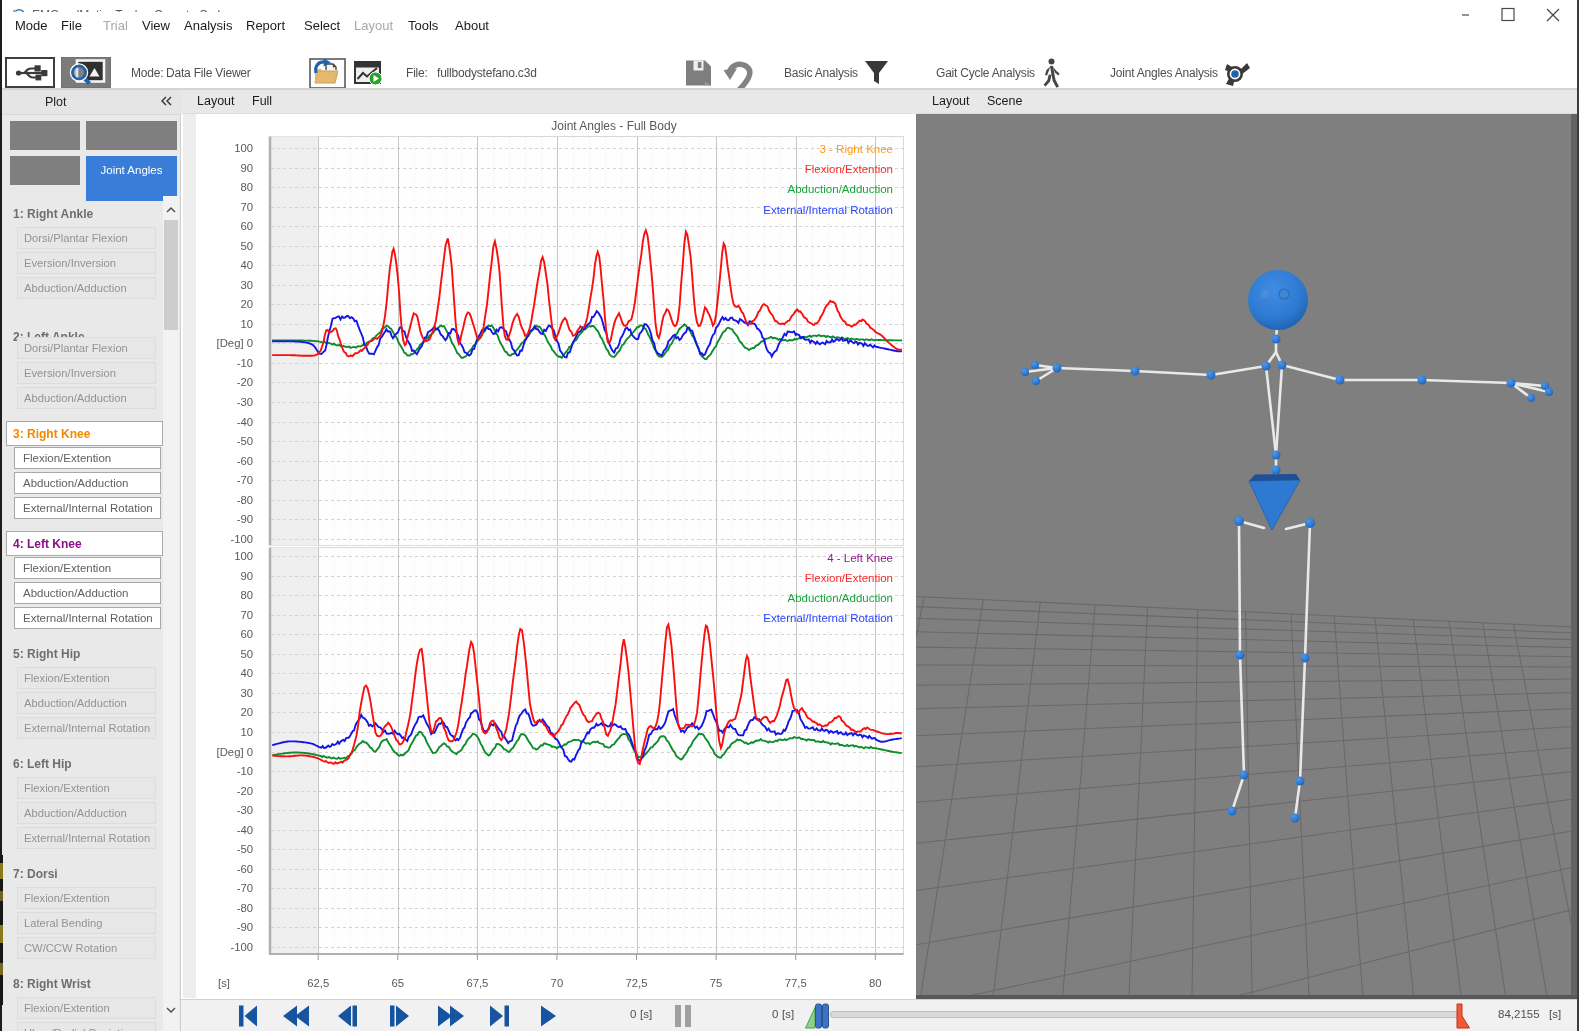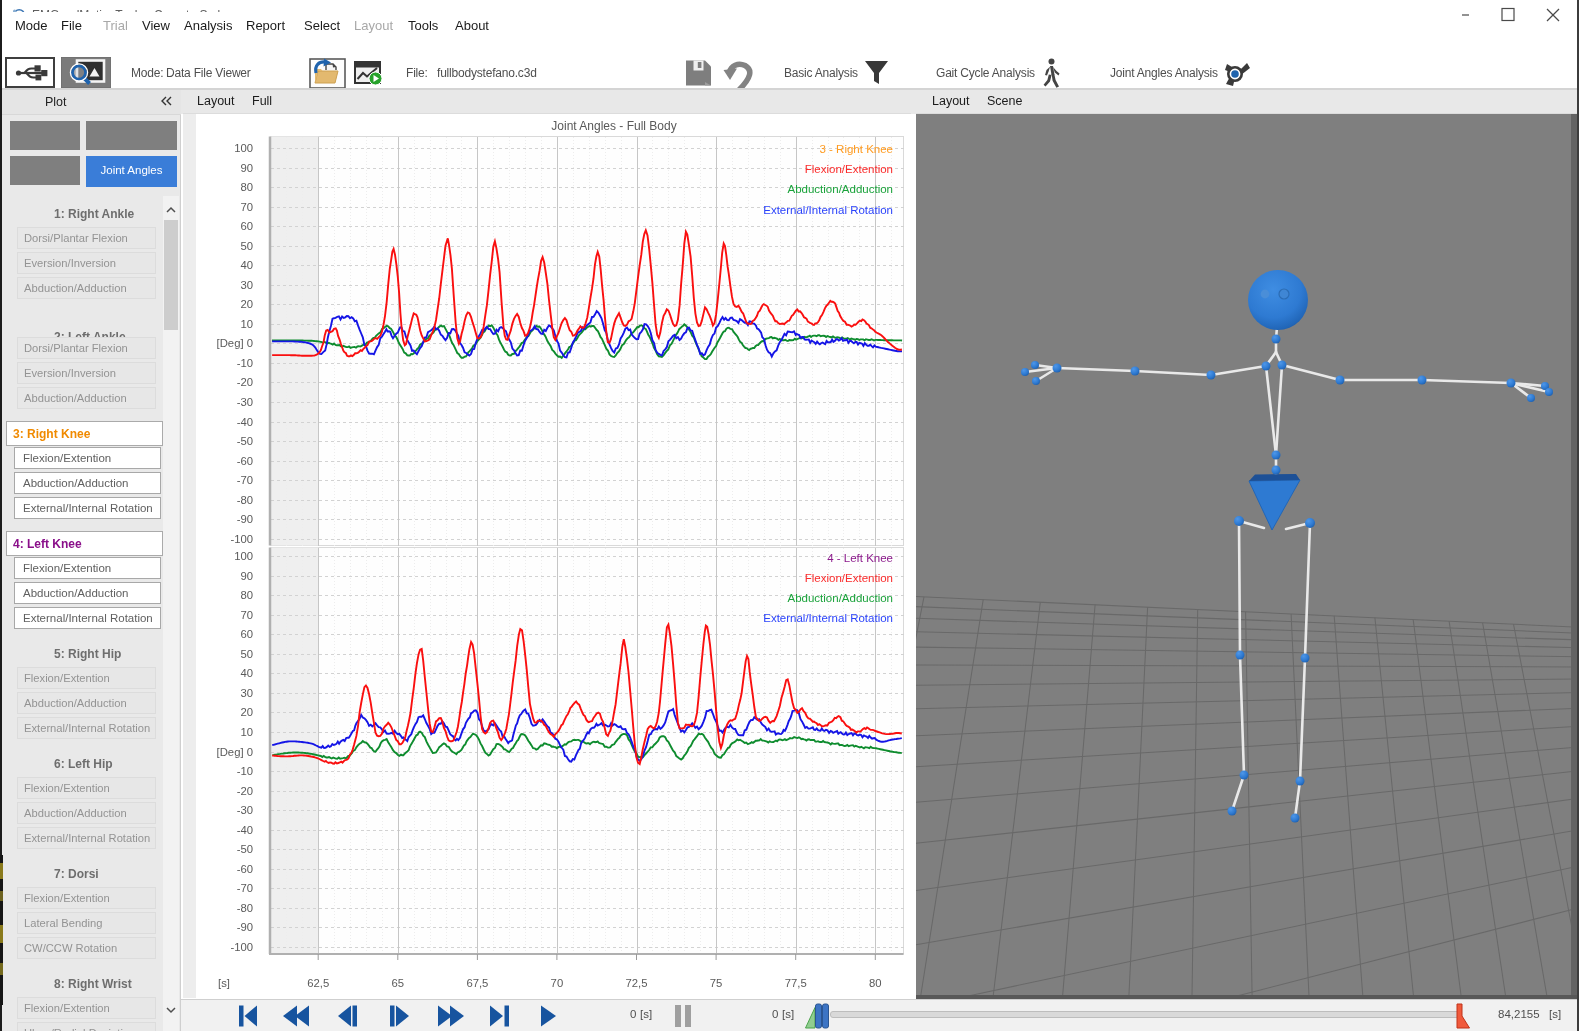--- a/index.html
+++ b/index.html
@@ -16,24 +16,24 @@
   .mi.dis { color:#a8a8a8; }
   
   #toolbar { left:0; top:57px; width:1579px; height:33px; background:#fff; }
   .tbtxt { position:absolute; top:9px; font-size:12px; color:#4f4f4f; letter-spacing:-0.2px; }
   
   #sidebar { left:2px; top:90px; width:179px; height:941px; background:#e9e9e9; border-right:1px solid #cfcfcf; }
   #plothdr { left:0; top:0; width:179px; height:25px; background:#e5e5e5; border-bottom:1px solid #d8d8d8;}
   #plothdr span { position:absolute; left:43px; top:5px; font-size:12.5px; color:#222; }
   #collapse { position:absolute; left:158px; top:5px; font-size:12px; color:#333; }
   .gbtn { position:absolute; background:#7f7f7f; }
-  #jabtn { position:absolute; left:84px; top:66px; width:91px; height:31px; background:#3a7dd8; color:#fff;
+  #jabtn { position:absolute; left:84px; top:66px; width:91px; height:45px; background:#3a7dd8; color:#fff;
     font-size:11.5px; text-align:center; line-height:29px; }
   #list { left:0; top:106px; width:161px; height:835px; overflow:hidden; }
-  .ghdr { position:absolute; left:11px; width:140px; height:24px; font-size:12px; font-weight:bold; color:#6e6e6e; line-height:24px; white-space:nowrap;margin-left:41px;}
+  .ghdr { position:absolute; left:11px; width:140px; height:24px; font-size:12px; font-weight:bold; color:#6e6e6e; line-height:24px; white-space:nowrap;}
   .gitem { position:absolute; left:15px; width:139px; height:22px; background:#e7e7e7; border:1px solid #dcdcdc;
     font-size:11.2px; color:#939393; line-height:20px; padding-left:6px; white-space:nowrap; overflow:hidden;}
   .selbox { position:absolute; left:4px; width:157px; background:#fff; border:1px solid #aaa; }
   .selhdr { position:absolute; left:11px; width:146px; height:24px; font-size:12px; font-weight:bold; line-height:24px; white-space:nowrap;}
   .selitem { position:absolute; left:12px; width:147px; height:22px; background:#fff; border:1px solid #a8a8a8;
     font-size:11.5px; color:#606060; line-height:20px; padding-left:8px; white-space:nowrap; overflow:hidden;}
   #sbtrack { left:161px; top:106px; width:16px; height:835px; background:#f2f2f2; }
   #sbthumb { left:162px; top:130px; width:14px; height:110px; background:#cdcdcd; }
   .sbarrow { position:absolute; left:164px; font-size:10px; color:#4f4f4f; }
   

